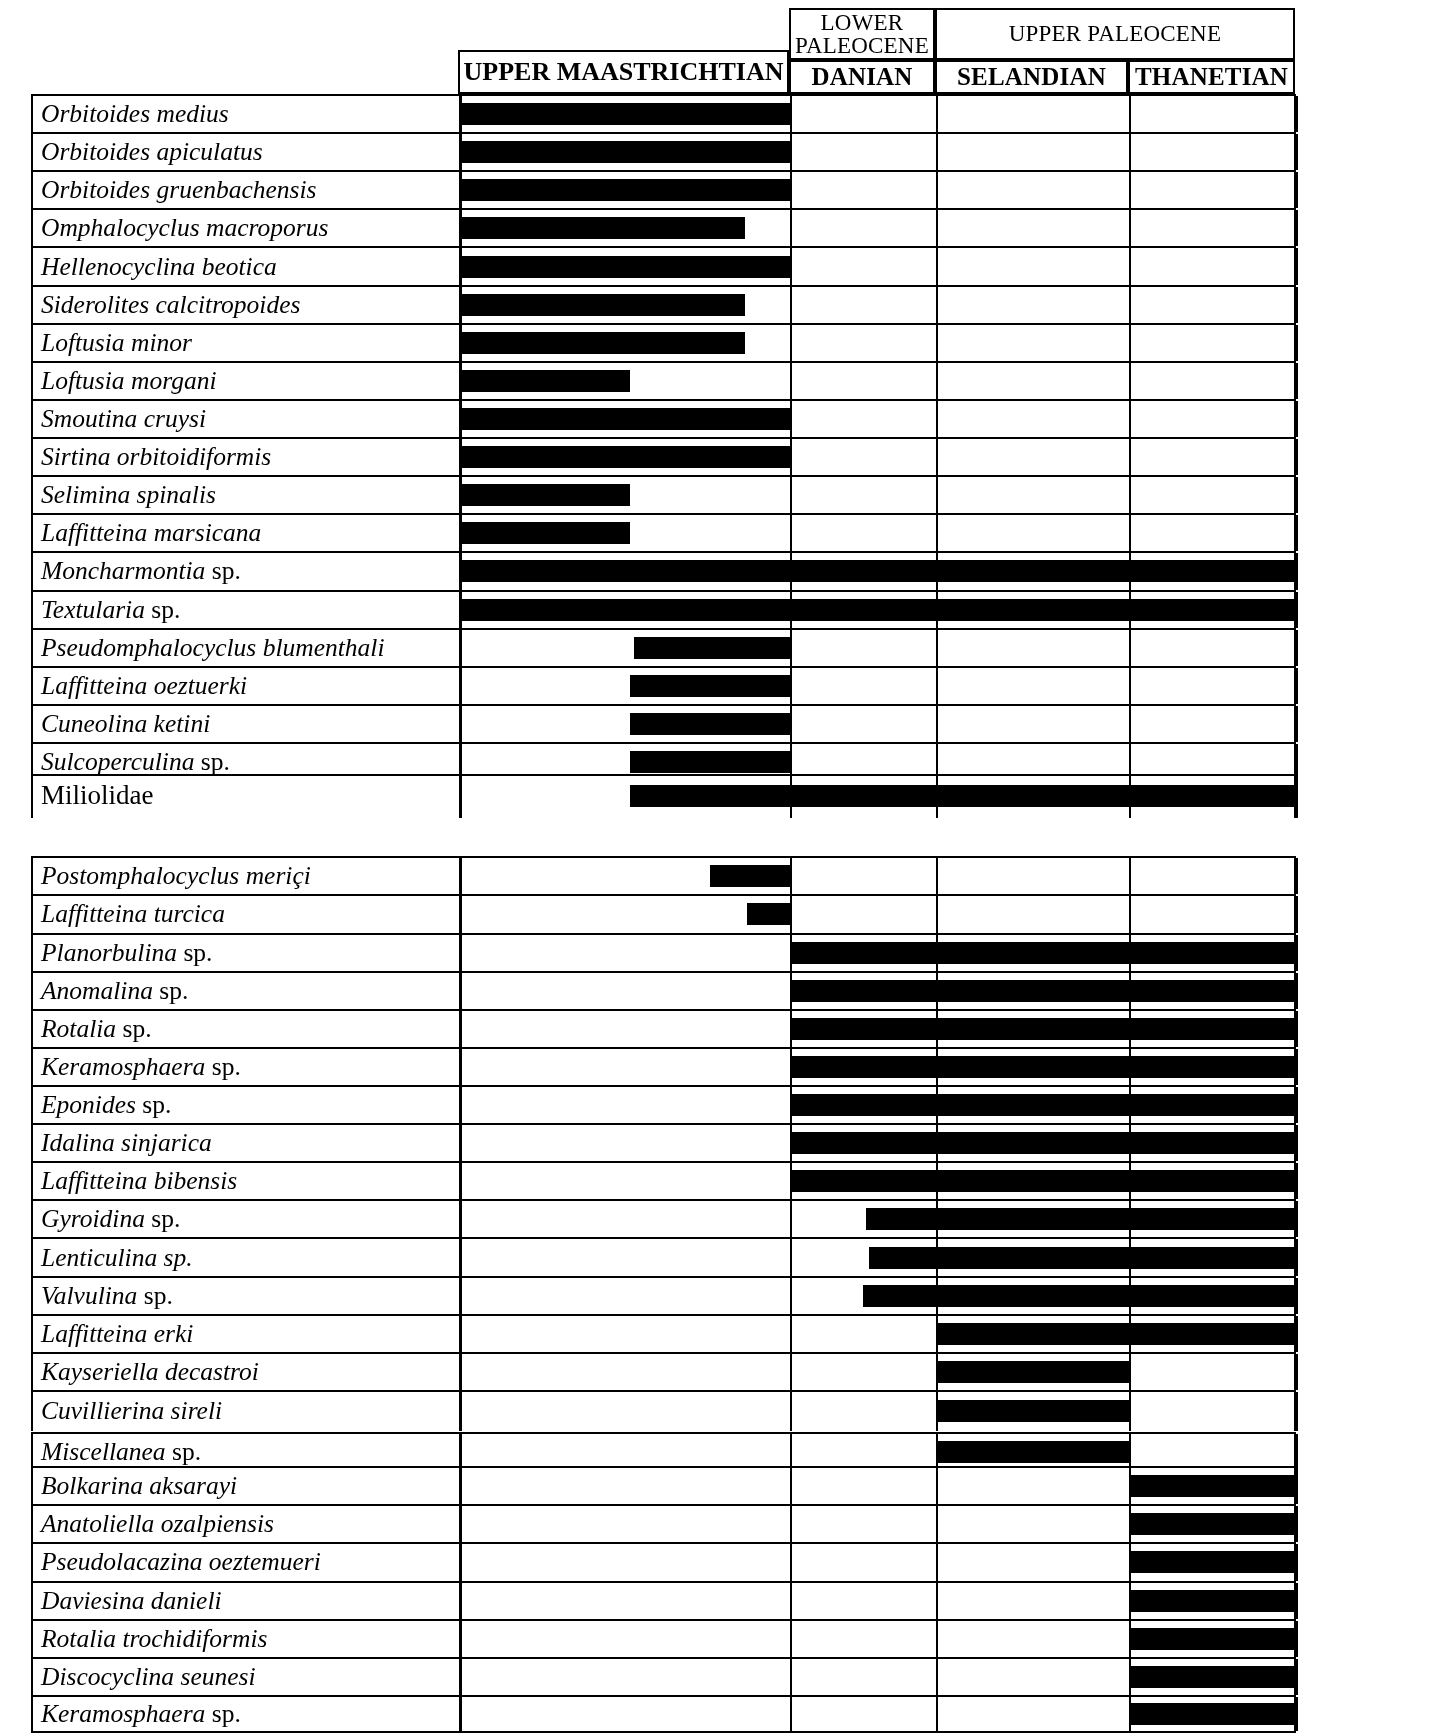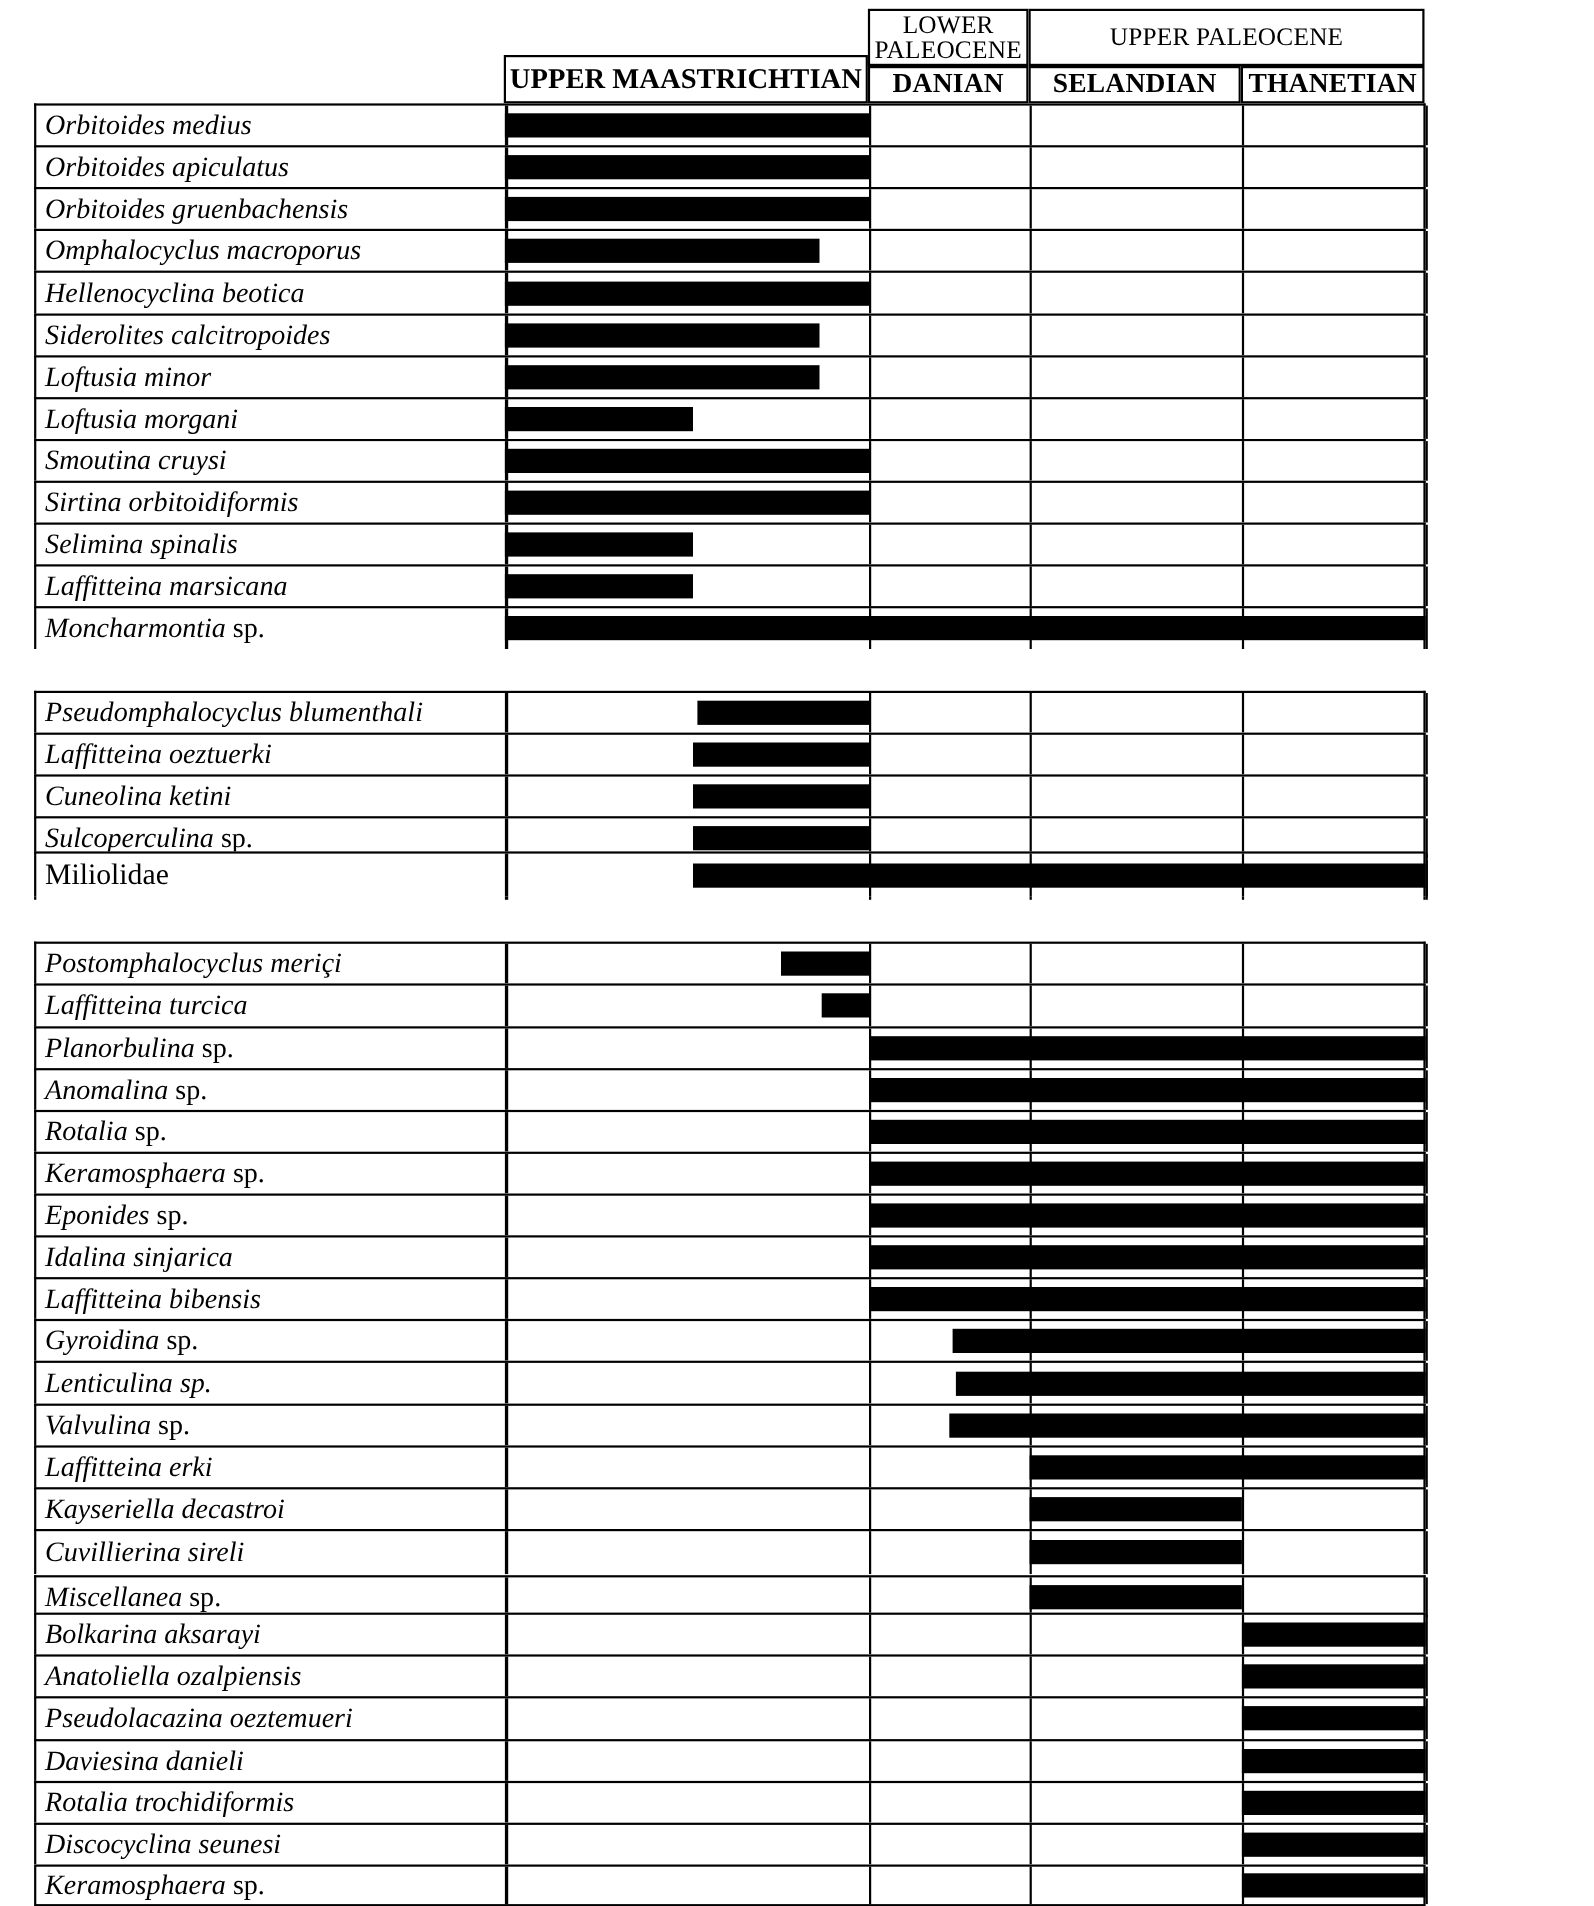--- a/index.html
+++ b/index.html
@@ -225,20 +225,29 @@
       </div>
       <div class="row" style="top: 551.4px; height: 38.12px;">
         <div class="rowname"><span>Moncharmontia</span> <span class="sp">sp.</span></div>
         <div class="vline heavy" style="left: 426px;"></div>
         <div class="vline" style="left: 757px;"></div>
         <div class="vline" style="left: 903px;"></div>
         <div class="vline" style="left: 1096px;"></div>
         <div class="vline" style="left: 1263px;"></div>
         <div class="bar" style="left: 426px; width: 837px;"></div>
       </div>
+      <div class="row" style="top: 589.51px; height: 38.12px;">
+        <div class="rowname"><span>Textularia</span> <span class="sp">sp.</span></div>
+        <div class="vline heavy" style="left: 426px;"></div>
+        <div class="vline" style="left: 757px;"></div>
+        <div class="vline" style="left: 903px;"></div>
+        <div class="vline" style="left: 1096px;"></div>
+        <div class="vline" style="left: 1263px;"></div>
+        <div class="bar" style="left: 426px; width: 837px;"></div>
+      </div>
       <div class="row" style="top: 627.63px; height: 38.12px;">
         <div class="rowname">Pseudomphalocyclus blumenthali</div>
         <div class="vline heavy" style="left: 426px;"></div>
         <div class="vline" style="left: 757px;"></div>
         <div class="vline" style="left: 903px;"></div>
         <div class="vline" style="left: 1096px;"></div>
         <div class="vline" style="left: 1263px;"></div>
         <div class="bar" style="left: 601px; width: 156px;"></div>
       </div>
       <div class="row" style="top: 665.74px; height: 38.12px;">

